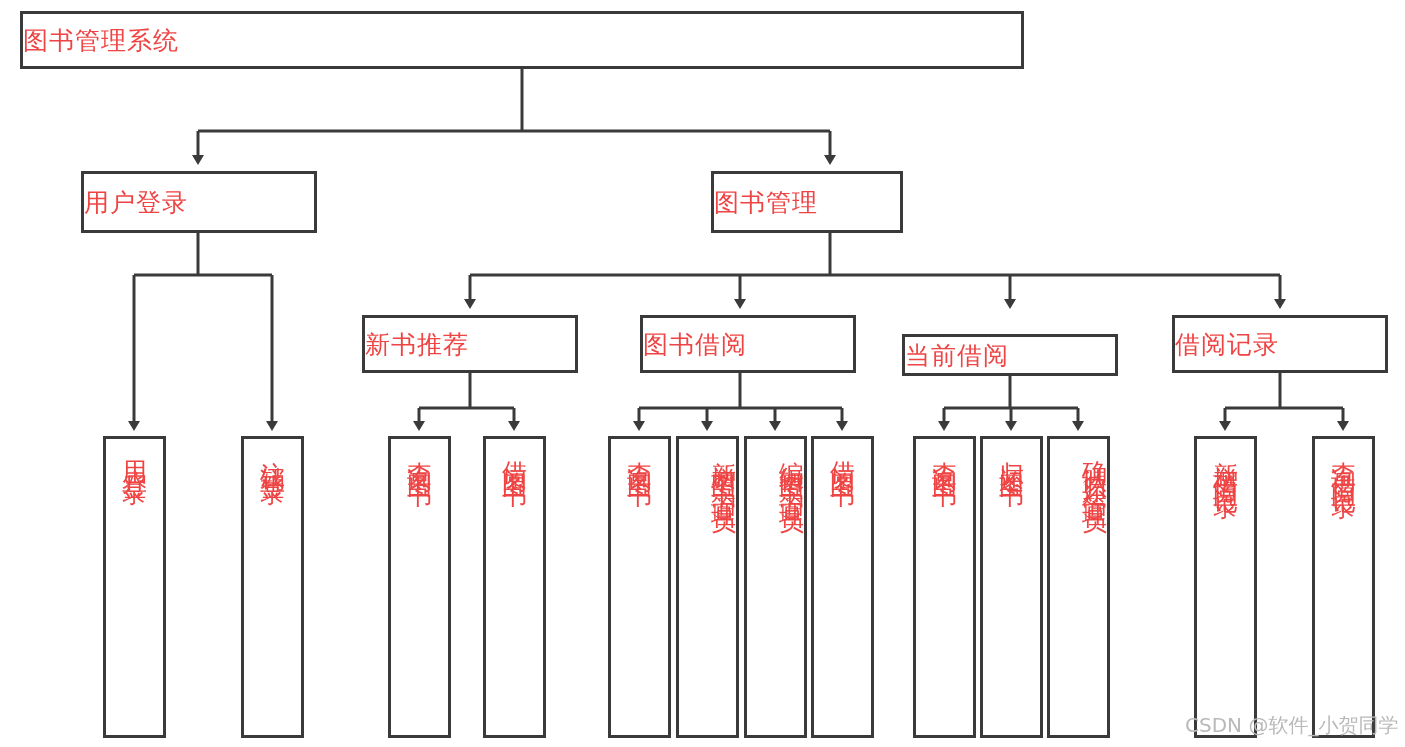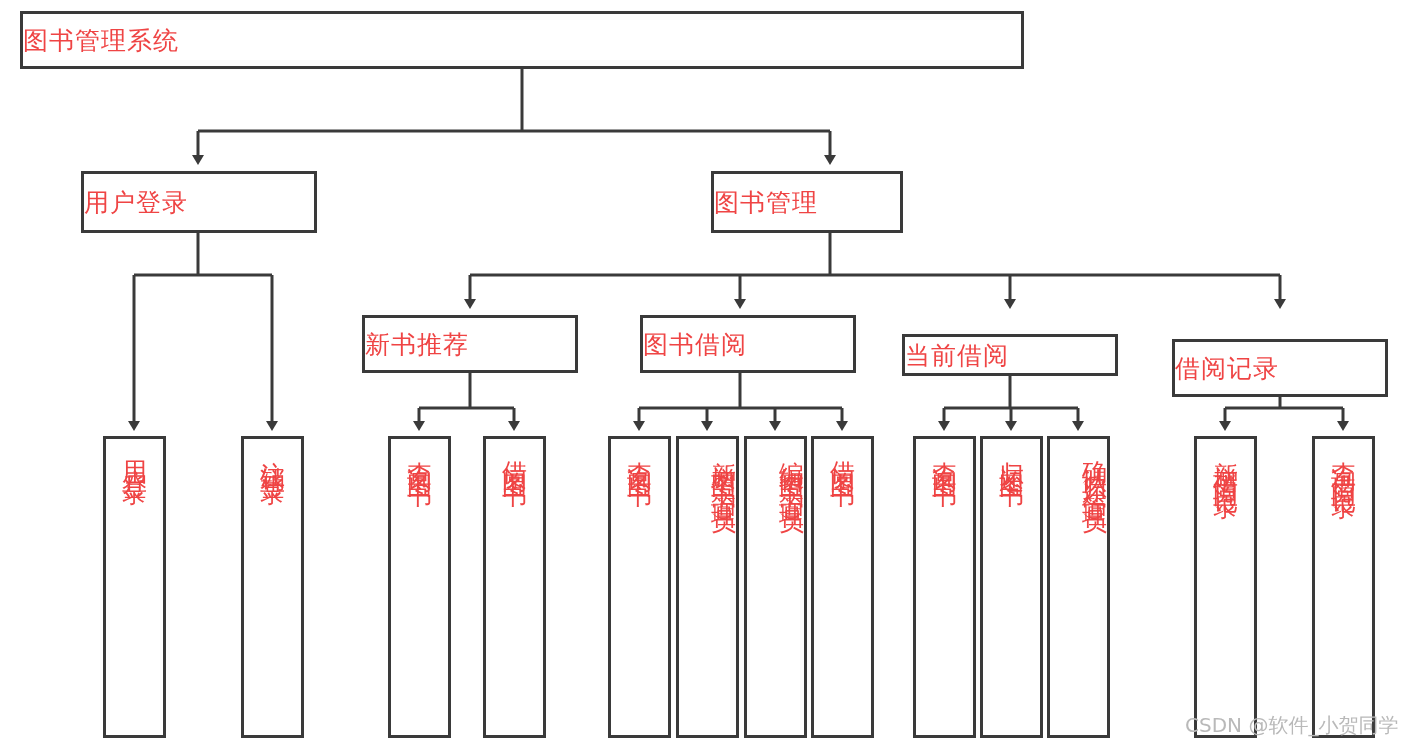--- a/index.html
+++ b/index.html
@@ -138,21 +138,21 @@
 
   <div class="node horiz" style="left:362px; top:315px; width:216px; height:58px;">
     <span>新书推荐</span>
   </div>
   <div class="node horiz" style="left:632px; top:315px; width:216px; height:58px;margin-left:8px;">
     <span>图书借阅</span>
   </div>
   <div class="node horiz" style="left:902px; top:298px; width:216px; height:42px;margin-top:36px;">
     <span>当前借阅</span>
   </div>
-  <div class="node horiz" style="left:1172px; top:315px; width:216px; height:58px;margin-top:24px;">
+  <div class="node horiz" style="left:1172px; top:315px; width:216px; height:58px;">
     <span>借阅记录</span>
   </div>
 
   <div class="node vert" style="left:103px; top:436px; width:63px; height:302px;">
     <span class="vlabel">用户登录</span>
   </div>
   <div class="node vert" style="left:241px; top:436px; width:63px; height:302px;">
     <span class="vlabel">注销登录</span>
   </div>
 

